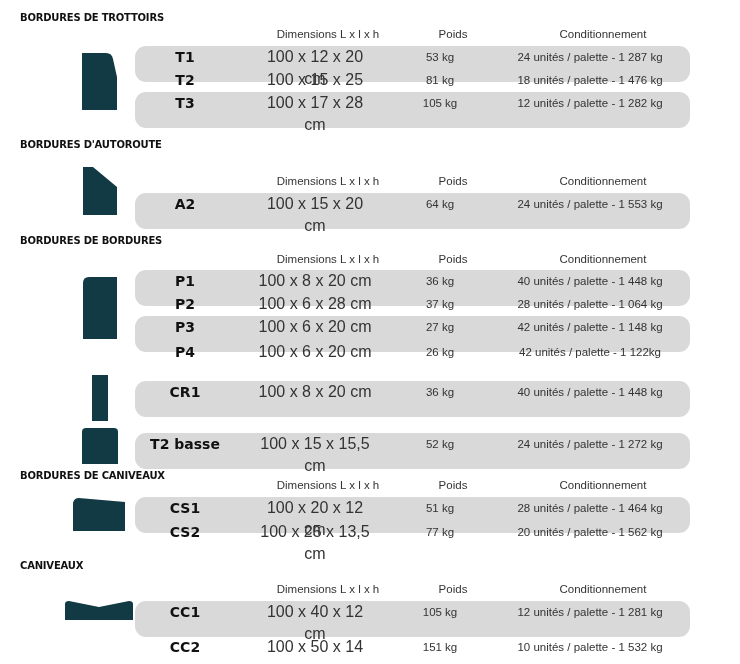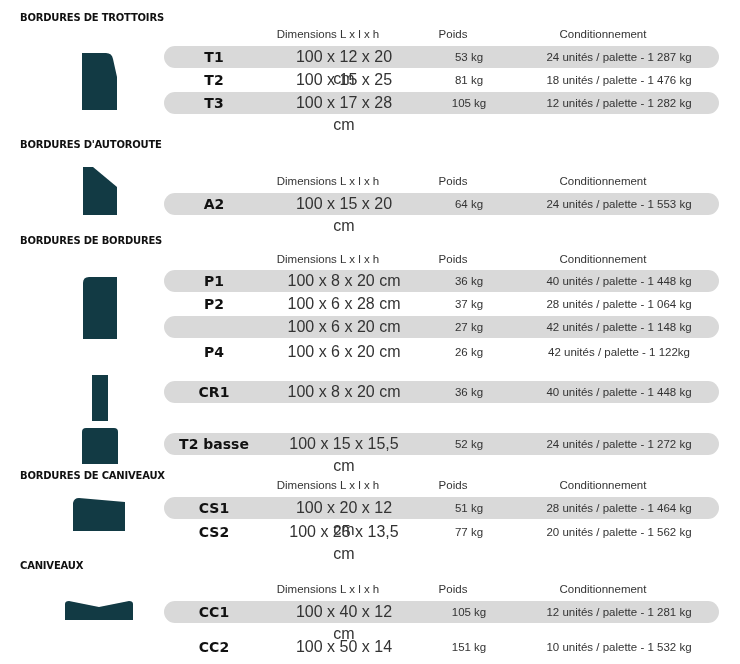--- a/index.html
+++ b/index.html
@@ -10,21 +10,21 @@
     }
     .section-title {
       position: absolute; left: 20px;
       font-family: "DejaVu Sans", sans-serif; font-weight: bold;
       font-size: 10px; letter-spacing: -0.2px; color: #111;
     }
     .colhead {
       position: absolute; font-size: 11.5px; color: #333; text-align: center;
     }
     .row {
-      position: absolute; left: 164px; width: 555px; height: 22px; border-radius: 11px;
+      position: absolute; left: 135px; width: 555px; height: 36px; border-radius: 11px;
     }
     .row.shade { background: #d9d9d9; }
     .row span { position: absolute; top: 0; line-height: 22px; text-align: center; }
     .ref {
       left: 0; width: 100px; font-family: "DejaVu Sans", sans-serif;
       font-weight: bold; font-size: 14px; color: #111;
     }
     .dim { left: 120px; width: 120px; font-size: 16px; color: #333; }
     .weight { left: 270px; width: 70px; font-size: 11.5px; color: #333; }
     .pack { left: 350px; width: 210px; font-size: 11.5px; color: #333; }
@@ -87,20 +87,21 @@
   <span class="weight">36 kg</span>
   <span class="pack">40 unités / palette - 1 448 kg</span>
 </div>
 <div class="row" style="top:293px;">
   <span class="ref">P2</span>
   <span class="dim">100 x 6 x 28 cm</span>
   <span class="weight">37 kg</span>
   <span class="pack">28 unités / palette - 1 064 kg</span>
 </div>
 <div class="row shade" style="top:316px;">
+  <span class="ref">P3</span>
   <span class="dim">100 x 6 x 20 cm</span>
   <span class="weight">27 kg</span>
   <span class="pack">42 unités / palette - 1 148 kg</span>
 </div>
 <div class="row" style="top:341px;">
   <span class="ref">P4</span>
   <span class="dim">100 x 6 x 20 cm</span>
   <span class="weight">26 kg</span>
   <span class="pack">42 unités / palette - 1 122kg</span>
 </div>

